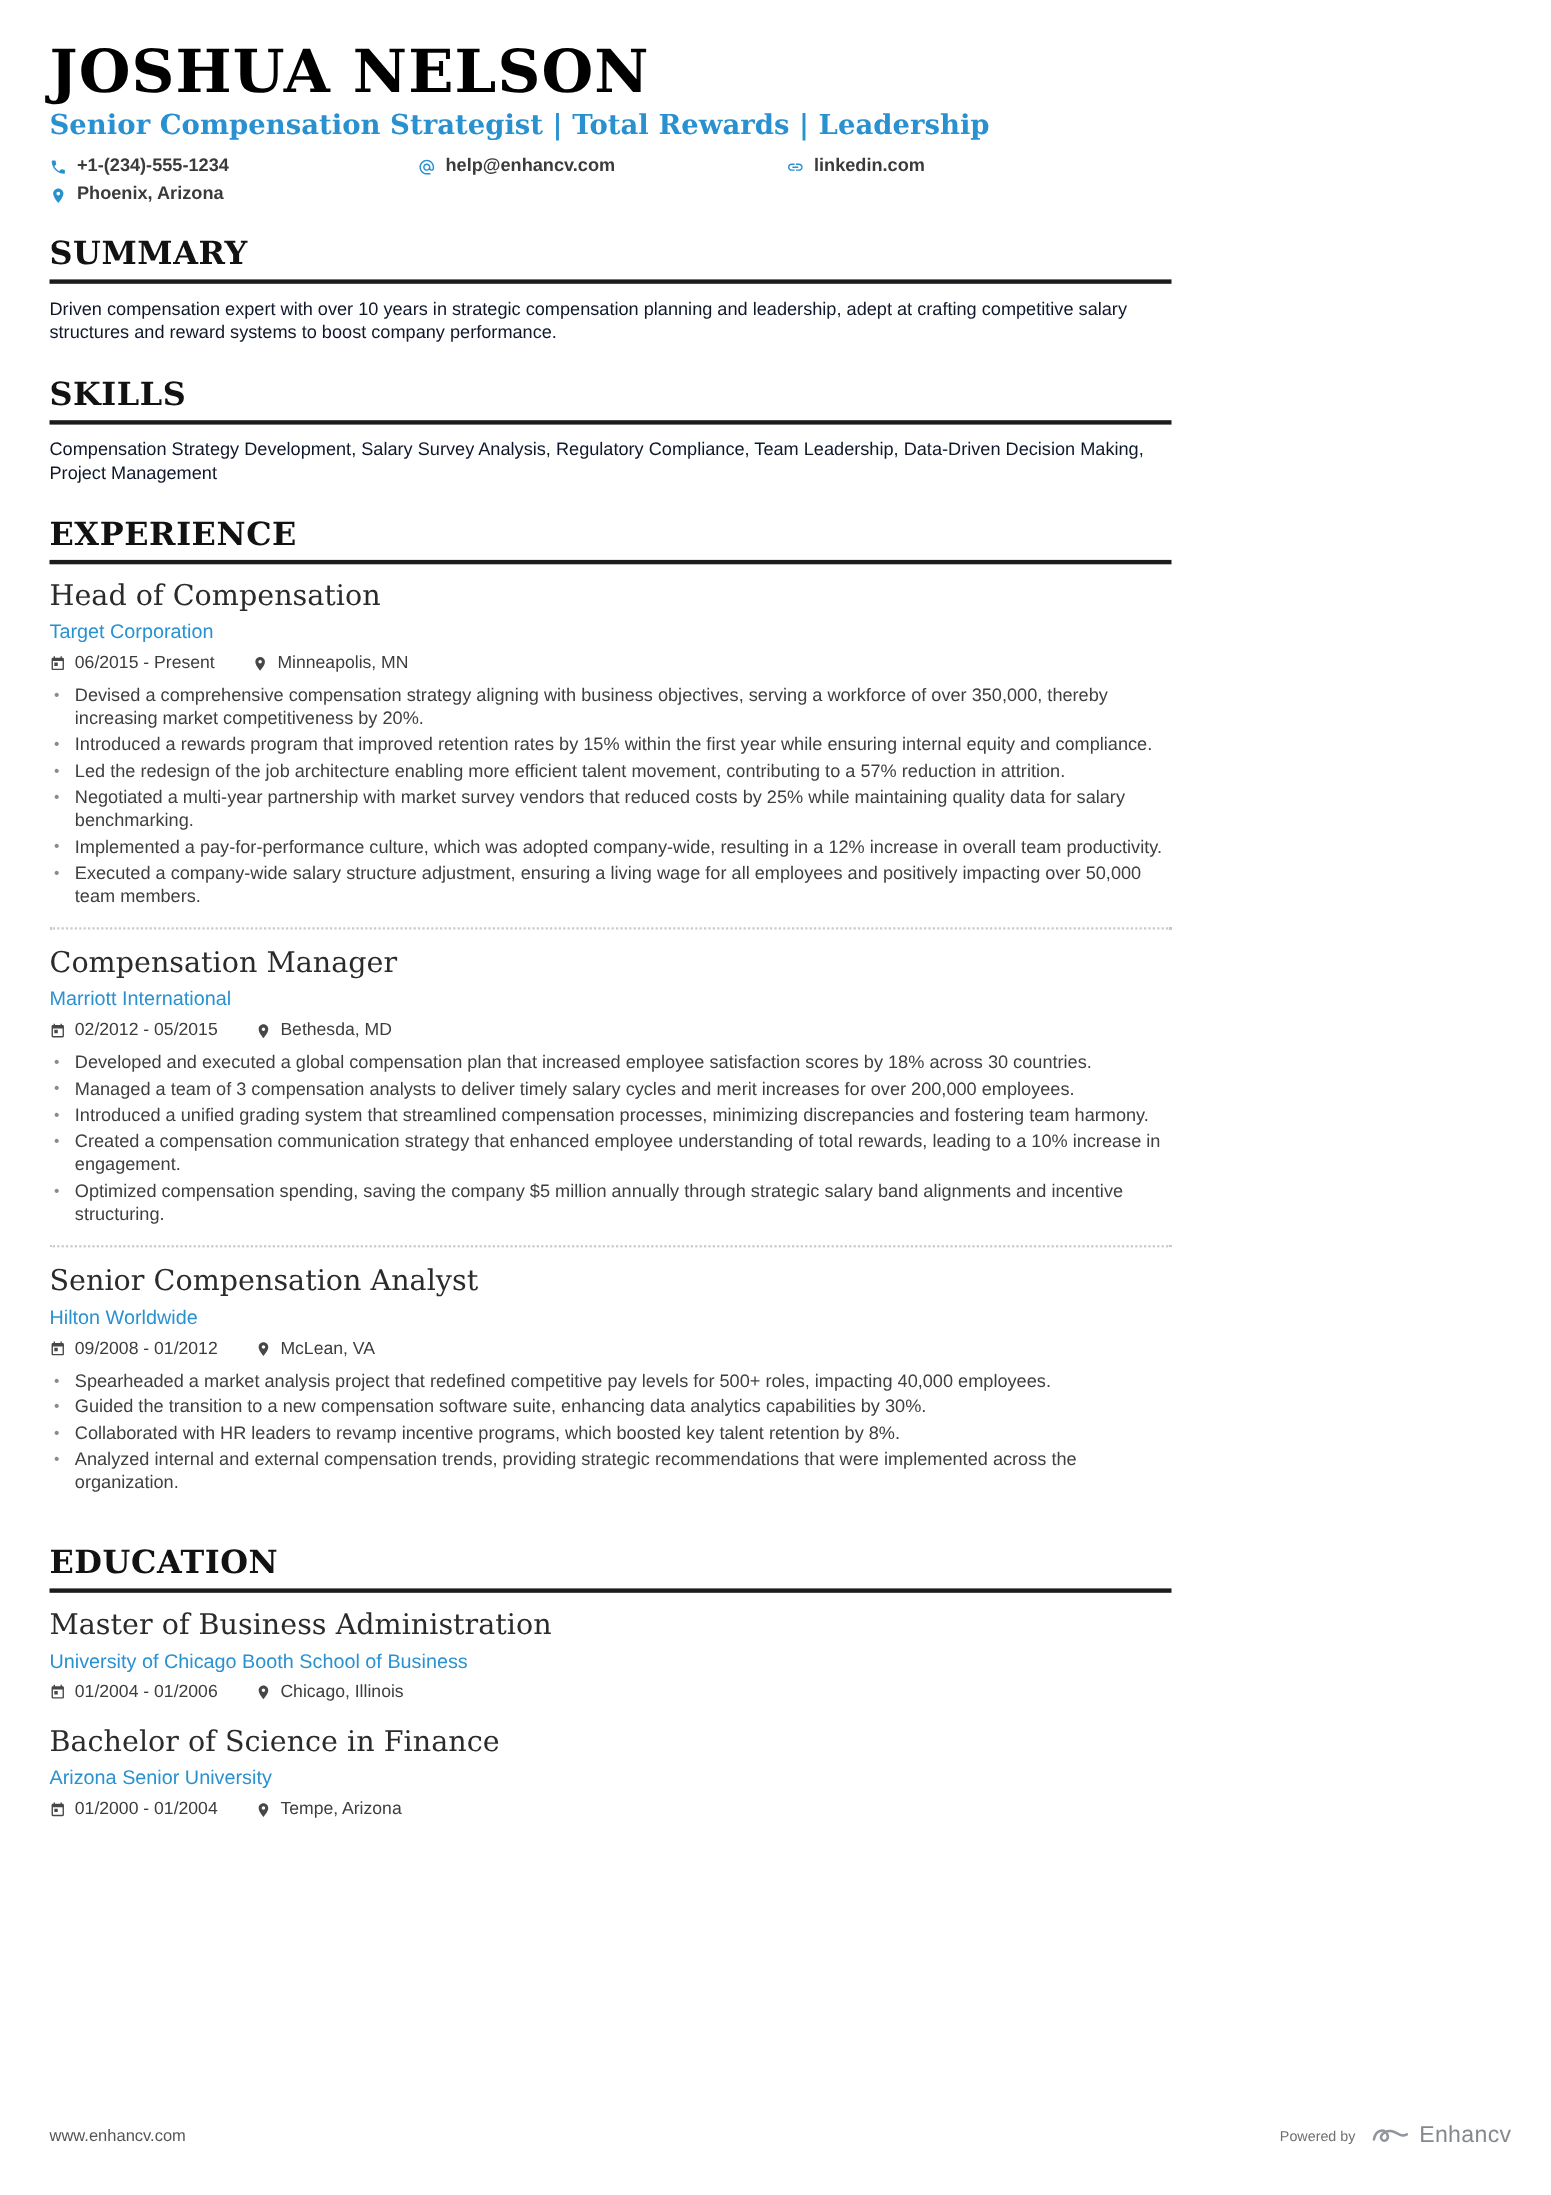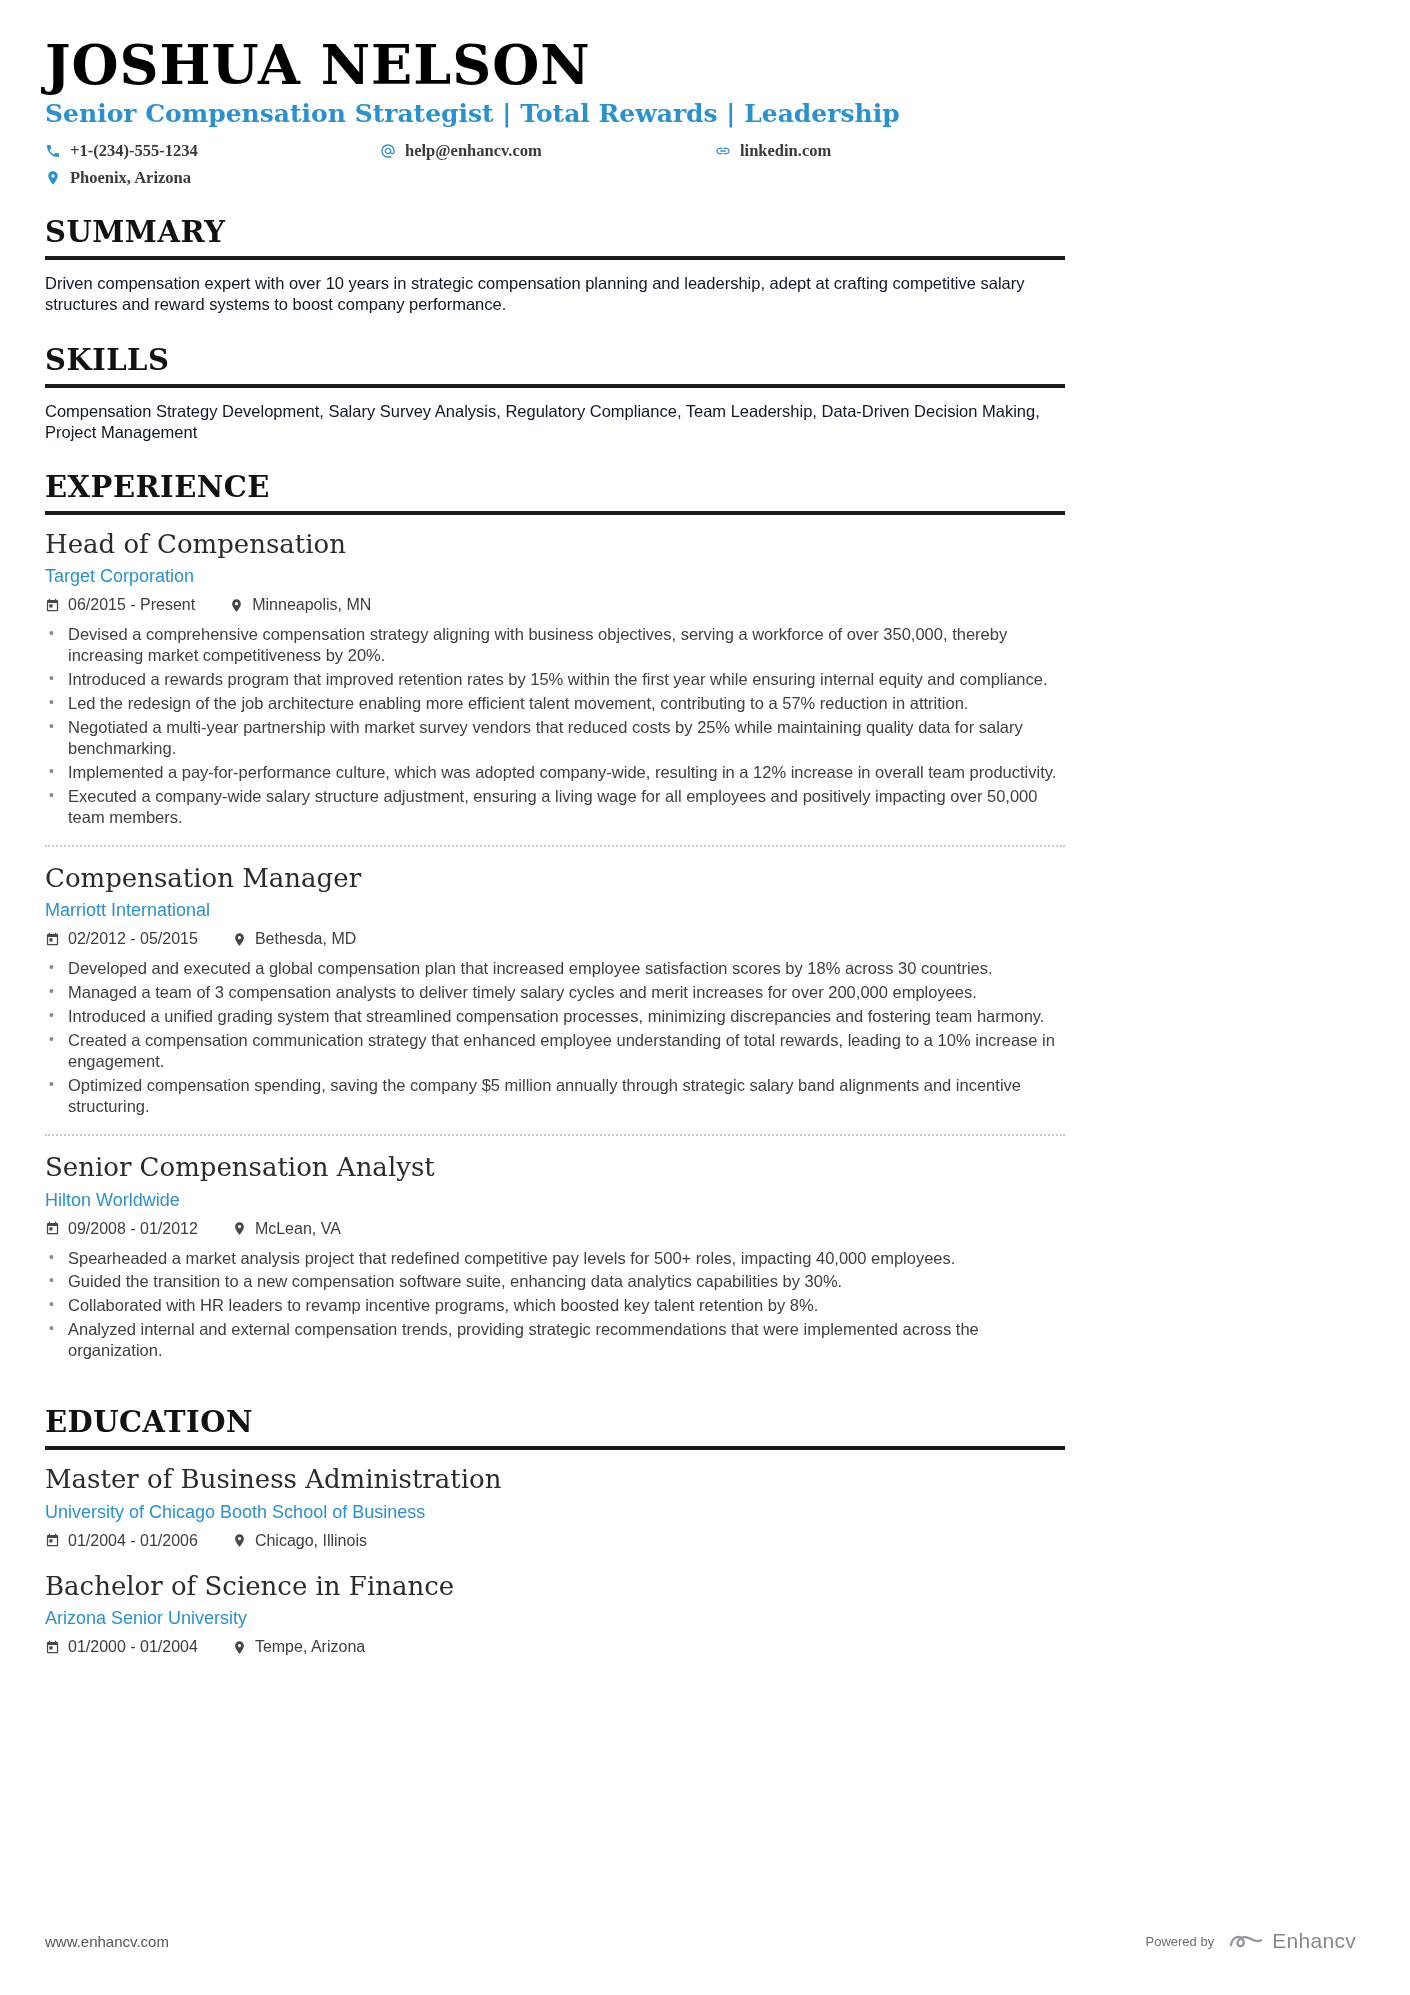--- a/index.html
+++ b/index.html
@@ -15,21 +15,21 @@
   .name {
     font-family:"DejaVu Serif", serif; font-weight:700;
     font-size:54px; line-height:1.08; color:#000; letter-spacing:1px;
   }
   .headline {
     font-family:"DejaVu Serif", serif; font-weight:700;
     font-size:25px; color:var(--accent); margin-top:5px;
   }
   .contact-rows { margin-top:13px; font-size:16.5px; font-weight:700; color:#3b3b3b; }
   .contact-row { display:flex; margin-bottom:7px; }
-  .contact-item { display:flex; align-items:center; gap:9px;font-family:Liberation Serif, serif; }
+  .contact-item { display:flex; align-items:flex-end; gap:9px; }
   .contact-item.w { width:335px; }
   .cicon { color:var(--accent); display:inline-flex; }
   .cicon svg { width:16px; height:16px; }
 
   
   .section { margin-top:27px; }
   .section-heading {
     font-family:"DejaVu Serif", serif; font-weight:700;
     font-size:29px; color:#121212; letter-spacing:0.5px;
     padding-bottom:7px; border-bottom:4px solid #1c1c1c; margin-bottom:13px;
@@ -56,21 +56,21 @@
     content:"•"; position:absolute; left:4px; top:1px;
     color:#8a8a8a; font-size:14px;
   }
 
   .job { padding-bottom:14px; }
   .job + .job { border-top:2px dotted #c9c9c9; padding-top:15px; }
   .degree { margin-bottom:20px; }
 
   
   .footer {
-    position:absolute; left:45px; right:54px; bottom:42px;
+    position:absolute; left:45px; right:36px; bottom:42px;
     display:flex; justify-content:space-between; align-items:center;
   }
   .footer-site { font-size:15px; color:#555; }
   .powered { display:flex; align-items:center; gap:14px; }
   .powered-label { font-size:13px; color:#6f6f6f; }
   .brand { display:flex; align-items:center; gap:8px; color:#85898d; }
   .brand-mark { display:inline-flex; color:#90969b; }
   .brand-name { font-size:21px; color:#85898d; letter-spacing:0.3px; }
 </style>
 </head>

